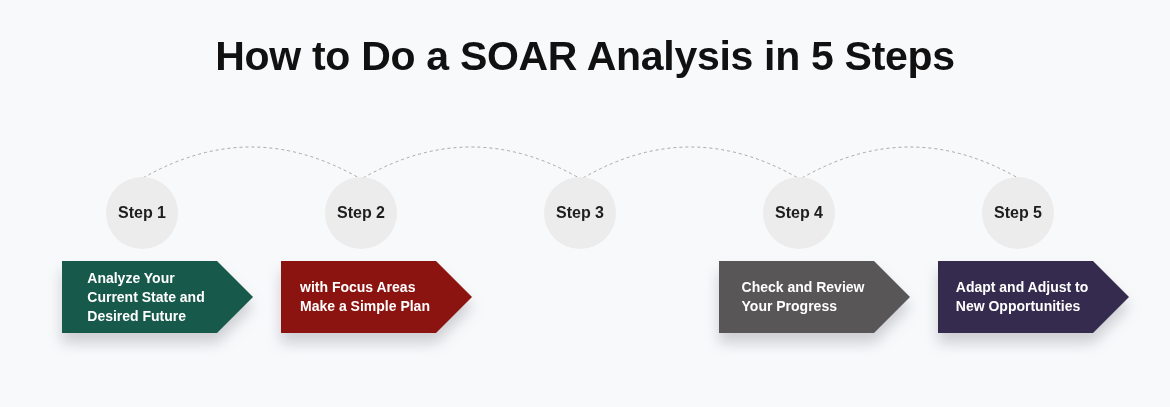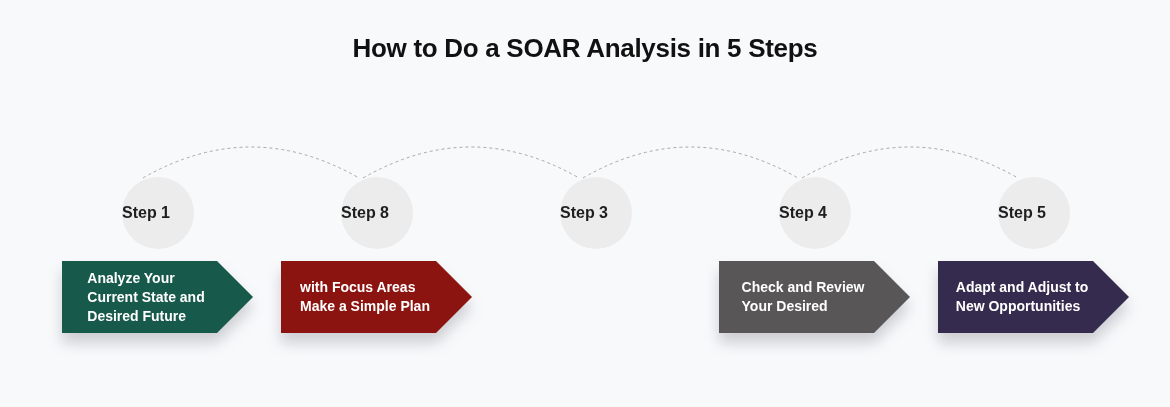--- a/index.html
+++ b/index.html
@@ -11,21 +11,21 @@
     background: #f8f9fb;
     font-family: "Liberation Sans", sans-serif;
   }
   .title {
     position: absolute;
     top: 33px;
     left: 0;
     width: 100%;
     margin: 0;
     text-align: center;
-    font-size: 26px;
+    font-size: 41px;
     font-weight: 800;
     letter-spacing: -0.3px;
     color: #111111;
   }
   .connectors {
     position: absolute;
     left: 0;
     top: 0;
     width: 1170px;
     height: 230px;
@@ -36,28 +36,29 @@
     stroke-dasharray: 3 3;
   }
   .step {
     position: absolute;
     top: 0;
     width: 192px;
     height: 360px;
   }
   .circle {
     position: absolute;
-    left: 60px;
+    left: 44px;
     top: 177px;
     width: 72px;
     height: 72px;
     border-radius: 50%;
     background: #ececec;
     display: flex;
     align-items: center;
+    justify-content: center;
   }
   .circle-label {
     font-size: 16px;
     font-weight: 700;
     color: #1e1e1e;
   }
   .arrow {
     position: absolute;
     left: 0;
     top: 261px;
@@ -111,21 +112,21 @@
           <div>Analyze Your</div>
           <div>Current State and</div>
           <div>Desired Future</div>
         </div>
       </div>
     </div>
   </div>
 
   <div class="step" style="left:281px">
     <div class="circle">
-      <span class="circle-label">Step 8</span>
+      <span class="circle-label">Step 2</span>
     </div>
     <div class="arrow">
       <svg class="arrow-svg" width="192" height="72" viewBox="0 0 192 72">
         <polygon points="0,0 155,0 191,36 155,72 0,72" fill="#8c1410"></polygon>
       </svg>
       <div class="arrow-text">
         <div class="arrow-text-inner">
           <div>with Focus Areas</div>
           <div>Make a Simple Plan</div>
           <div></div>
@@ -144,21 +145,21 @@
     <div class="circle">
       <span class="circle-label">Step 4</span>
     </div>
     <div class="arrow">
       <svg class="arrow-svg" width="192" height="72" viewBox="0 0 192 72">
         <polygon points="0,0 155,0 191,36 155,72 0,72" fill="#585657"></polygon>
       </svg>
       <div class="arrow-text">
         <div class="arrow-text-inner">
           <div>Check and Review</div>
-          <div>Your Desired</div>
+          <div>Your Progress</div>
           <div></div>
         </div>
       </div>
     </div>
   </div>
 
   <div class="step" style="left:938px">
     <div class="circle">
       <span class="circle-label">Step 5</span>
     </div>

